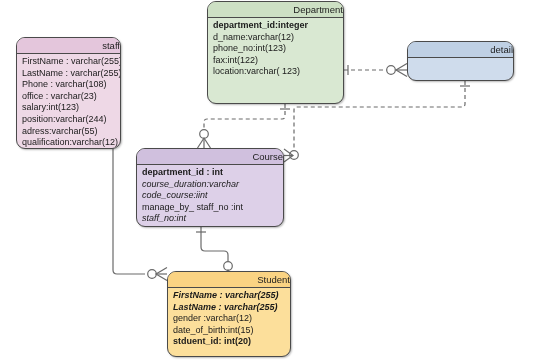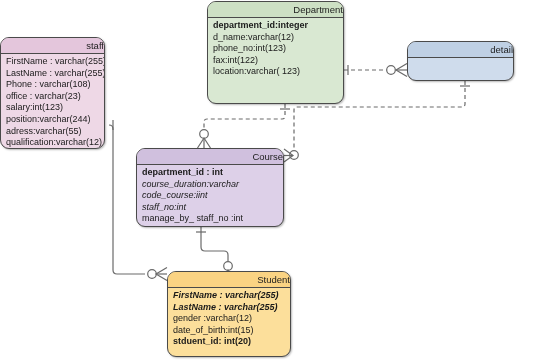--- a/index.html
+++ b/index.html
@@ -14,21 +14,21 @@
   .entity .hdr{font-size:9.5px;text-align:right;line-height:12px;
                padding:1.5px 0 1.5px 0;border-bottom:1.2px solid #4a4a4a;
                color:#1d1d1d;}
   .entity .body{padding:2px 4px 4px 5px;}
   .attr{font-size:9px;line-height:11.6px;color:#1a1a1a;white-space:nowrap;}
   .attr.pk{font-weight:bold;}
   .attr.it{font-style:italic;}
   .attr.pkit{font-weight:bold;font-style:italic;}
 
   
-  #ent-staff{left:0;top:37px;width:105px;height:112px;background:#eed8e6;}
+  #ent-staff{left:16px;top:37px;width:105px;height:112px;background:#eed8e6;}
   #ent-staff .hdr{background:#e4c6dc;}
   
   #ent-department{left:207px;top:1px;width:137px;height:103px;background:#d9e8d2;}
   #ent-department .hdr{background:#cde0c4;}
   
   #ent-detail{left:407px;top:41px;width:107px;height:40px;background:#cfdcec;}
   #ent-detail .hdr{background:#bfd0e4;}
   
   #ent-course{left:136px;top:148px;width:148px;height:79px;background:#ddd0e8;}
   #ent-course .hdr{background:#d0c0de;}
@@ -116,22 +116,22 @@
   <div class="entity" id="ent-detail">
     <div class="hdr">detail</div>
   </div>
 
   <div class="entity" id="ent-course">
     <div class="hdr">Course</div>
     <div class="body">
       <div class="attr pk">department_id : int</div>
       <div class="attr it">course_duration:varchar</div>
       <div class="attr it">code_course:iint</div>
+      <div class="attr">manage_by_ staff_no :int</div>
       <div class="attr it">staff_no:int</div>
-      <div class="attr">manage_by_ staff_no :int</div>
     </div>
   </div>
 
   <div class="entity" id="ent-student">
     <div class="hdr">Student</div>
     <div class="body">
       <div class="attr pkit">FirstName : varchar(255)</div>
       <div class="attr pkit">LastName : varchar(255)</div>
       <div class="attr">gender :varchar(12)</div>
       <div class="attr">date_of_birth:int(15)</div>

